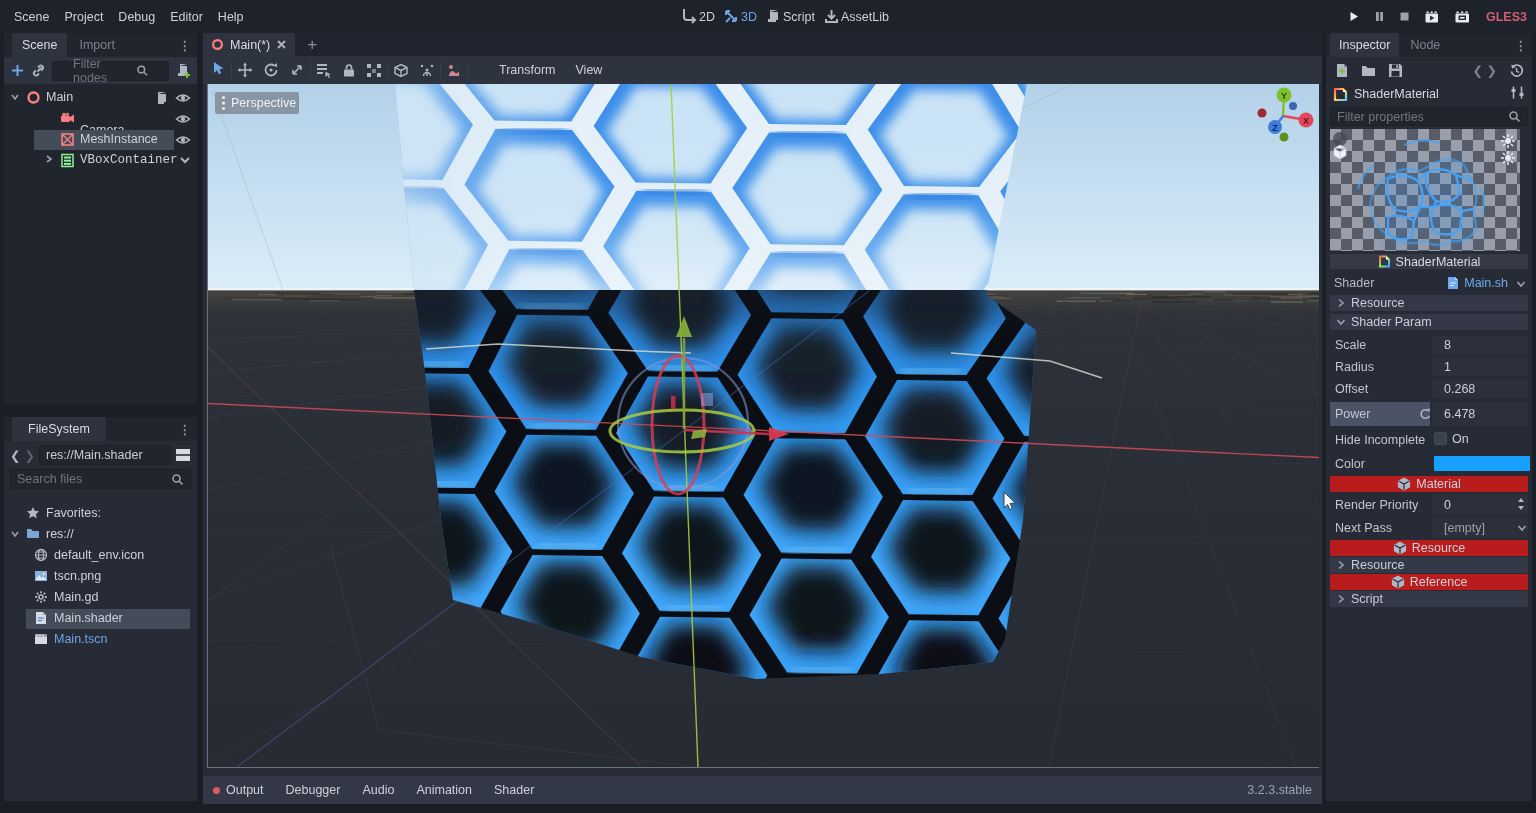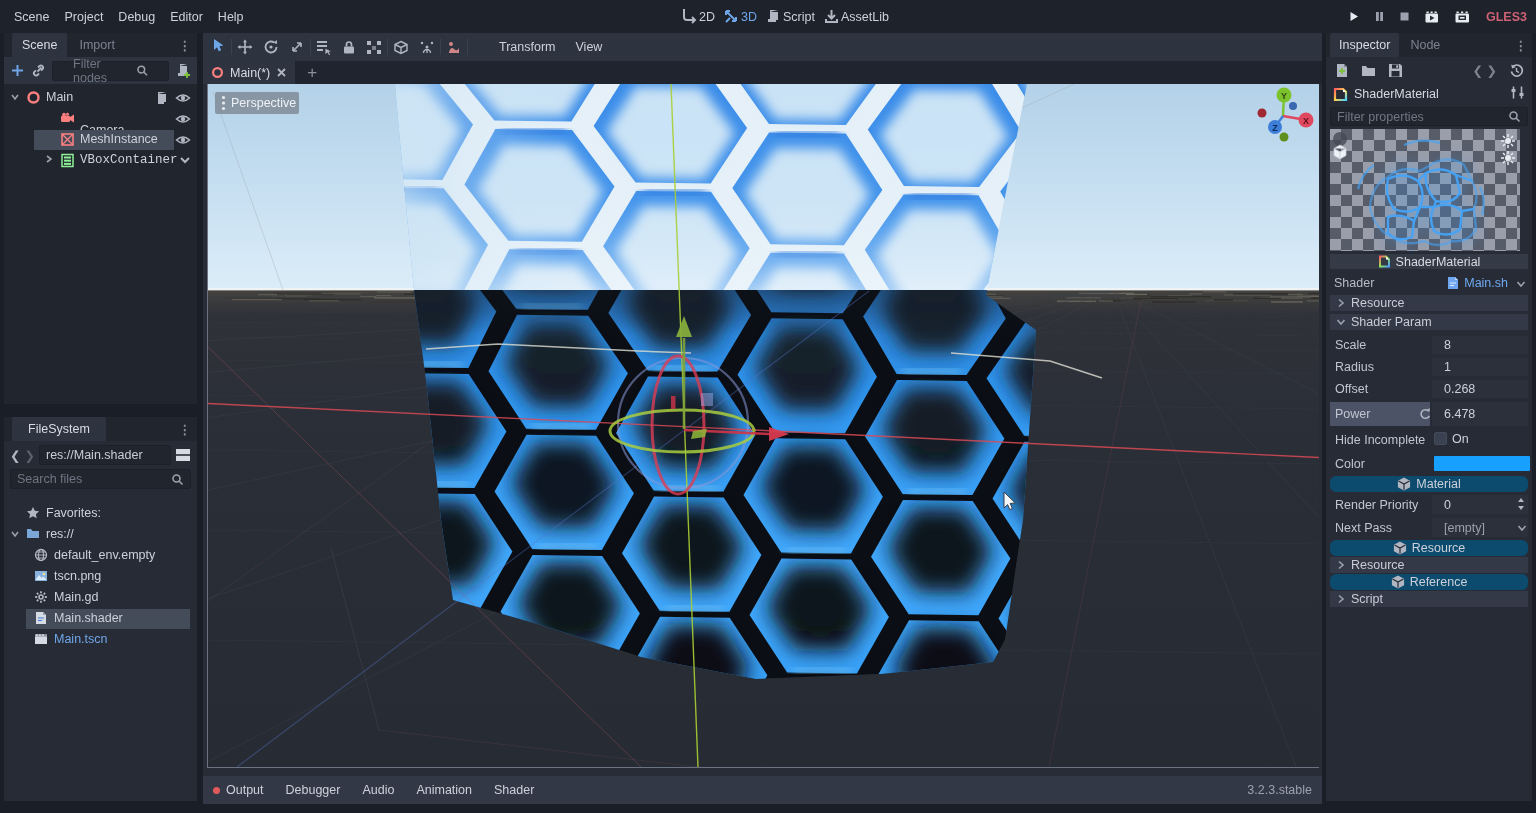--- a/index.html
+++ b/index.html
@@ -3,21 +3,21 @@
 * { margin:0; padding:0; box-sizing:border-box; }
 html,body { width:1536px; height:813px; overflow:hidden; background:#1a1f27;
   font-family:"Liberation Sans", sans-serif; font-size:12.5px; color:#ccd1da; }
 .abs { position:absolute; }
 .row { display:flex; align-items:center; }
 .panel { background:#262b35; position:absolute; }
 .tab-active { background:#2d333f; color:#d8dce4; }
 .tab-inactive { color:#7c8290; }
 .input { background:#21262e; border:1px solid #1c2129; border-radius:2px; color:#6f7683; }
 .hdr { background:#333947; color:#c8cdd6; }
-.btn { background:#0c4a6e; border-radius:6px; color:#ccd1da; }
+.btn { background:#b91c1c; border-radius:1px; color:#ccd1da; }
 .sep { width:1px; height:16px; background:#3a4050; margin:0 5px; }
 </style></head>
 <body>
 
 <div class="abs" style="left:0;top:0;width:1536px;height:33px;background:#1d222b;">
   <div class="row" style="position:absolute;left:14px;top:0;height:33px;gap:15px;color:#ccd1da;">
     <span>Scene</span>
       <span>Project</span>
       <span>Debug</span>
       <span>Editor</span>
@@ -205,21 +205,21 @@
           </svg></span>
       <span style="position:absolute;left:42px;top:2px;">res://</span>
       <span style="position:absolute;right:6px;top:3px;display:flex;gap:6px;"></span>
       </div>
     <div style="position:relative;height:20px;margin:1px 0;">
       <span style="position:absolute;left:30px;top:2px;"><svg width="14" height="14" viewBox="0 0 14 14" style="">
             <circle cx="7" cy="7" r="5.5" stroke="#b0b6c2" stroke-width="1.3" fill="none"></circle>
             <ellipse cx="7" cy="7" rx="2.5" ry="5.5" stroke="#b0b6c2" stroke-width="1.1" fill="none"></ellipse>
             <path d="M1.5 7 h11 M2.5 4 h9 M2.5 10 h9" stroke="#b0b6c2" stroke-width="1.1"></path>
           </svg></span>
-      <span style="position:absolute;left:50px;top:2px;">default_env.empty</span>
+      <span style="position:absolute;left:50px;top:2px;">default_env.icon</span>
       <span style="position:absolute;right:6px;top:3px;display:flex;gap:6px;"></span>
       </div>
     <div style="position:relative;height:20px;margin:1px 0;">
       <span style="position:absolute;left:30px;top:2px;"><svg width="14" height="14" viewBox="0 0 14 14" style="">
             <rect x="1" y="2" width="12" height="10" fill="#88b2e0"></rect>
             <path d="M2 10 l3-4 2.5 3 1.5-1.5 3 2.5 v1 h-10 Z" fill="#daeaf8"></path>
             <circle cx="10" cy="5" r="1.3" fill="#f2e28a"></circle>
           </svg></span>
       <span style="position:absolute;left:50px;top:2px;">tscn.png</span>
       <span style="position:absolute;right:6px;top:3px;display:flex;gap:6px;"></span>
@@ -252,20 +252,32 @@
             <rect x="5" y="2.4" width="1.8" height="1.8" fill="#d6dae2"></rect>
             <rect x="8" y="2.4" width="1.8" height="1.8" fill="#d6dae2"></rect>
           </svg></span>
       <span style="position:absolute;left:50px;top:2px;color:#6fa6e8;">Main.tscn</span>
       <span style="position:absolute;right:6px;top:3px;display:flex;gap:6px;"></span>
       </div>
   </div>
 </div>
 
 <div class="abs" style="left:203px;top:33px;width:1119px;height:746px;background:#272c36;">
+  <div class="row" style="height:23px;background:#20242e;position:relative;">
+    <div class="row" style="background:#2d333f;height:23px;padding:0 8px;gap:6px;">
+      <svg width="13" height="13" viewBox="0 0 13 13">
+          <circle cx="6.5" cy="6.5" r="4.4" stroke="#fc7f7f" stroke-width="2.2" fill="none"></circle>
+        </svg>
+      <span style="color:#d8dce4;">Main(*)</span>
+      <svg width="11" height="11" viewBox="0 0 11 11">
+          <path d="M2 2 L9 9 M9 2 L2 9" stroke="#b0b6c2" stroke-width="1.8"></path>
+        </svg>
+    </div>
+    <span style="margin-left:12px;color:#8a909c;font-size:17px;">+</span>
+  </div>
   <div class="row" style="height:28px;background:#2d333f;">
   <span style="margin-left:8px"><svg width="15" height="15" viewBox="0 0 15 15" style="">
           <path d="M3 1 v11 l3-2.8 1.8 4 2.4-1 -1.8-4 4-.6 Z" fill="#6fa6e8"></path>
         </svg></span>
       <span class="sep"></span>
   <svg width="16" height="16" viewBox="0 0 16 16" style="">
         <g stroke="#b0b6c2" stroke-width="1.6" fill="#b0b6c2">
           <path d="M8 2.5 v11 M2.5 8 h11" fill="none"></path>
           <path d="M8 0.5 l-2 2.8 h4 Z" stroke="none"></path>
           <path d="M8 15.5 l-2 -2.8 h4 Z" stroke="none"></path>
@@ -330,32 +342,20 @@
       </svg>
   <span class="sep"></span>
       <svg width="16" height="15" viewBox="0 0 16 15" style="">
         <path d="M3 12 Q5 6 8 9 Q11 12 13 8 L13 13 L3 13 Z" fill="#e08f8f" opacity="0.9"></path>
         <circle cx="5" cy="4" r="2" fill="#e08f8f" opacity="0.9"></circle>
       </svg>
       <span class="sep"></span>
   <span style="margin-left:26px">Transform</span>
       <span style="margin-left:20px">View</span>
     </div>
-  <div class="row" style="height:23px;background:#20242e;position:relative;">
-    <div class="row" style="background:#2d333f;height:23px;padding:0 8px;gap:6px;">
-      <svg width="13" height="13" viewBox="0 0 13 13">
-          <circle cx="6.5" cy="6.5" r="4.4" stroke="#fc7f7f" stroke-width="2.2" fill="none"></circle>
-        </svg>
-      <span style="color:#d8dce4;">Main(*)</span>
-      <svg width="11" height="11" viewBox="0 0 11 11">
-          <path d="M2 2 L9 9 M9 2 L2 9" stroke="#b0b6c2" stroke-width="1.8"></path>
-        </svg>
-    </div>
-    <span style="margin-left:12px;color:#8a909c;font-size:17px;">+</span>
-  </div>
   <div class="abs" style="left:4px;top:51px;width:1112px;height:684px;background:#0d1117;border:1px solid #6b7382;border-width:0 1px 1px 1px;">
     <div class="abs" style="left:0px;top:0px;"><svg width="1111" height="683" viewBox="207 84 1111 683">
 <defs>
   <linearGradient id="sky" x1="0" y1="84" x2="0" y2="290" gradientUnits="userSpaceOnUse">
     <stop offset="0" stop-color="#b3d1e8"></stop>
               <stop offset="0.55" stop-color="#c8e0f2"></stop>
               <stop offset="1" stop-color="#dcedf8"></stop>
   </linearGradient>
   <linearGradient id="gnd" x1="0" y1="291" x2="0" y2="767" gradientUnits="userSpaceOnUse">
     <stop offset="0" stop-color="#43423e"></stop>

